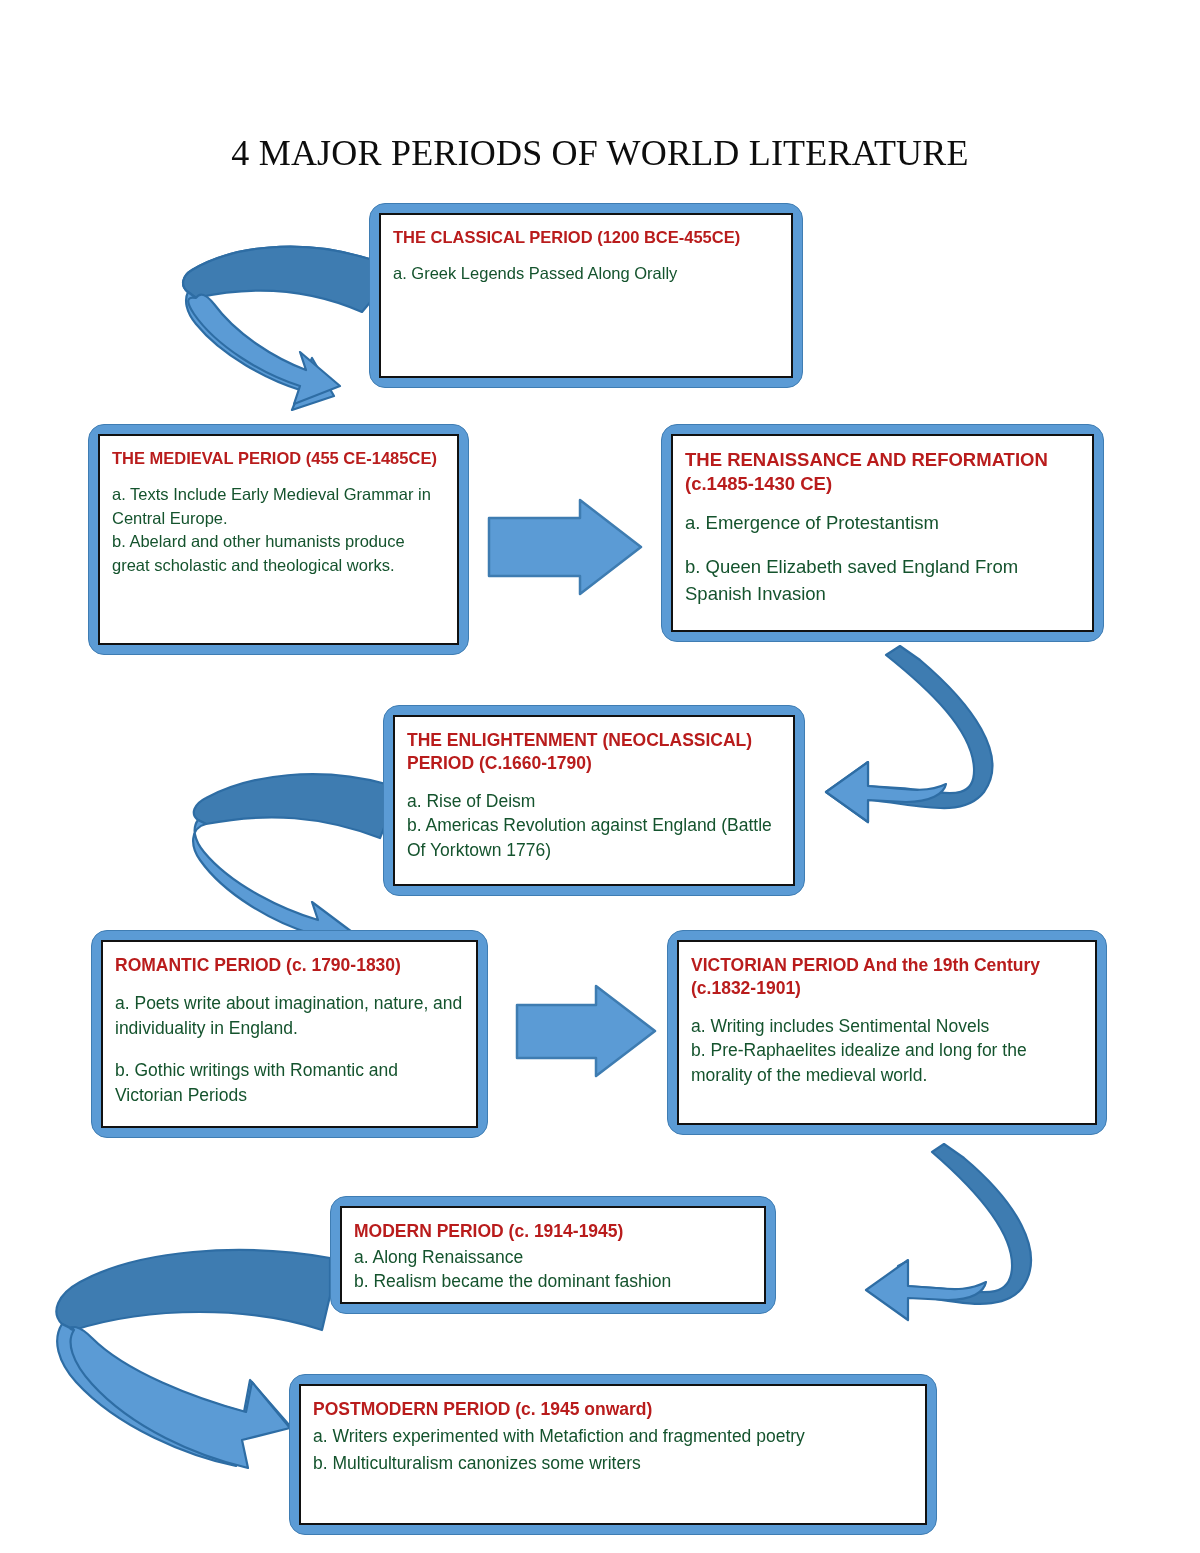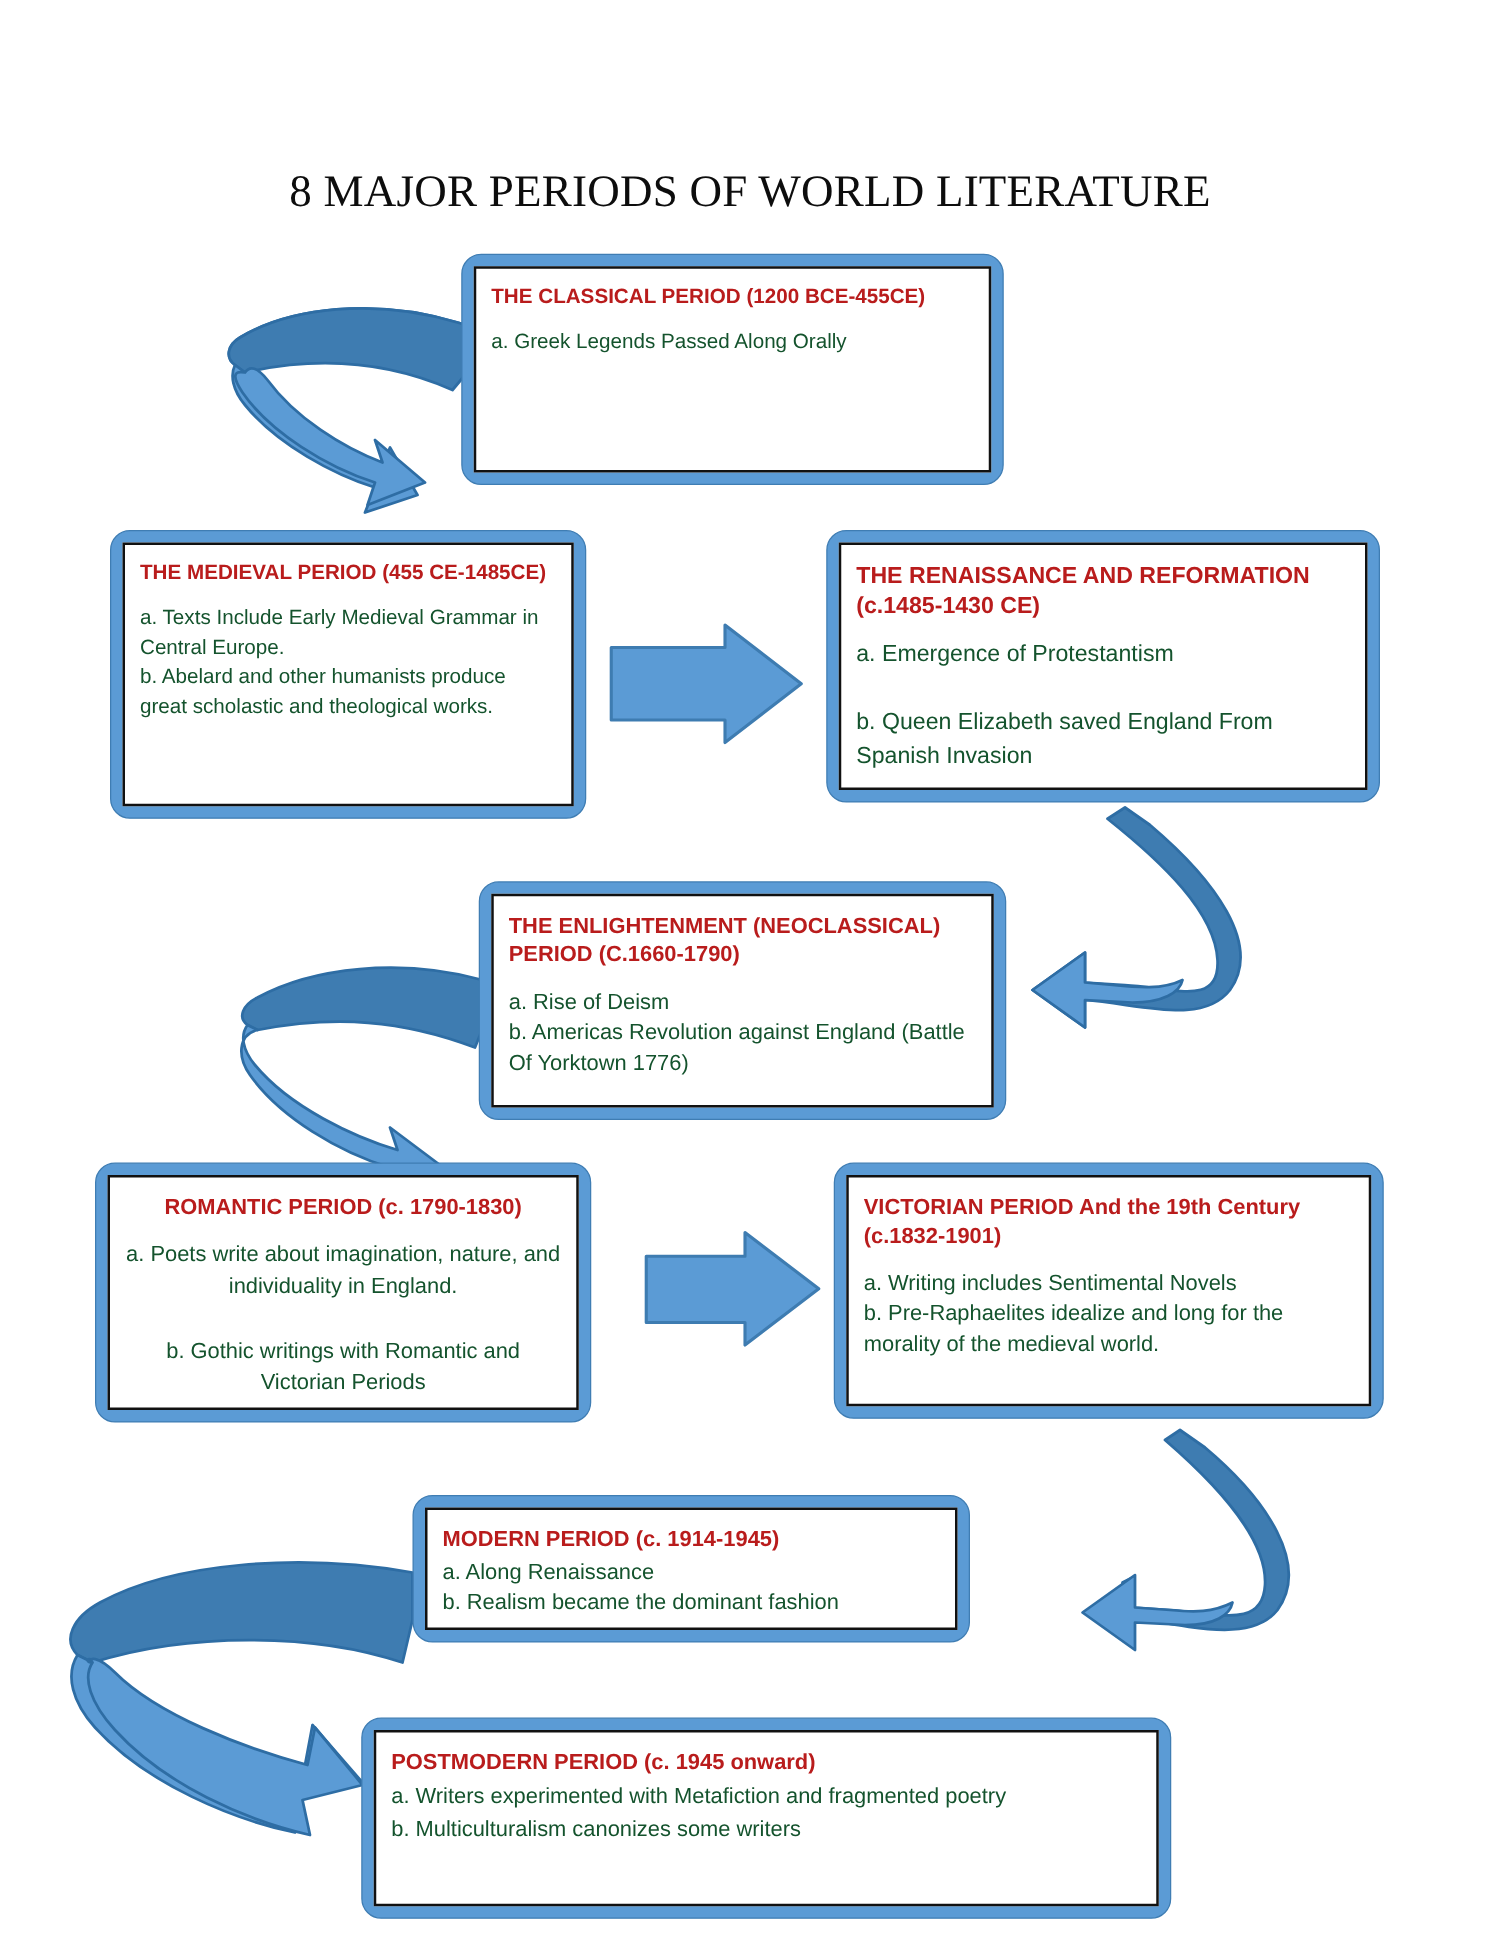--- a/index.html
+++ b/index.html
@@ -46,38 +46,38 @@
     color:#b91c1c;
     margin:0 0 0 0;
     line-height:1.30;
   }
   .node .body{
     color:#14532d;
     line-height:1.42;
     margin-top:14px;
   }
   .node .body p{margin:0;}
-  .node .body p + p{margin-top:28px;}
+  .node .body p + p{margin-top:18px;}
   .node.tight .body{margin-top:2px;line-height:1.40;}
   .node.tight .body p + p{margin-top:0;}
 
   
   .fs16{font-size:16.5px;}
   .fs17{font-size:17.5px;}
   .fs18{font-size:18.5px;}
 
   
   #arrows{position:absolute;left:0;top:0;width:1200px;height:1553px;pointer-events:none;}
 </style>
 </head>
 <body>
 
 <div id="page">
 
-  <div class="title">8 MAJOR PERIODS OF WORLD LITERATURE</div>
+  <div class="title">4 MAJOR PERIODS OF WORLD LITERATURE</div>
 
   <svg id="arrows" viewBox="0 0 1200 1553">
     <defs></defs>
 
     <g>
 
       <path d="M 366,258 C 300,238 232,246 192,270 C 182,276 180,286 188,292
                C 196,298 208,296 216,290 C 250,266 308,262 364,280
                C 372,283 378,282 380,276 L 380,262 Z" fill="#3E7CB1" stroke="#2E6DA4" stroke-width="2.2" stroke-linejoin="round"></path>
       <path d="M 366,258 C 300,238 232,246 192,270 C 182,276 180,286 188,292
@@ -180,21 +180,21 @@
   <div class="node" style="left:383px;top:705px;width:422px;height:191px;">
     <div class="panel">
       <div class="head fs17">THE ENLIGHTENMENT (NEOCLASSICAL) PERIOD (C.1660-1790)</div>
       <div class="body fs17">
         <p>a. Rise of Deism</p>
         <p style="margin-top:0;">b.  Americas Revolution against England (Battle Of Yorktown 1776)</p>
       </div>
     </div>
   </div>
 
-  <div class="node" style="left:76px;top:930px;width:397px;height:208px;text-align:center;">
+  <div class="node" style="left:91px;top:930px;width:397px;height:208px;">
     <div class="panel">
       <div class="head fs17">ROMANTIC PERIOD (c. 1790-1830)</div>
       <div class="body fs17">
         <p>a. Poets write about imagination, nature, and individuality in England.</p>
         <p>b. Gothic writings with Romantic and Victorian Periods</p>
       </div>
     </div>
   </div>
 
   <div class="node" style="left:667px;top:930px;width:440px;height:205px;">

